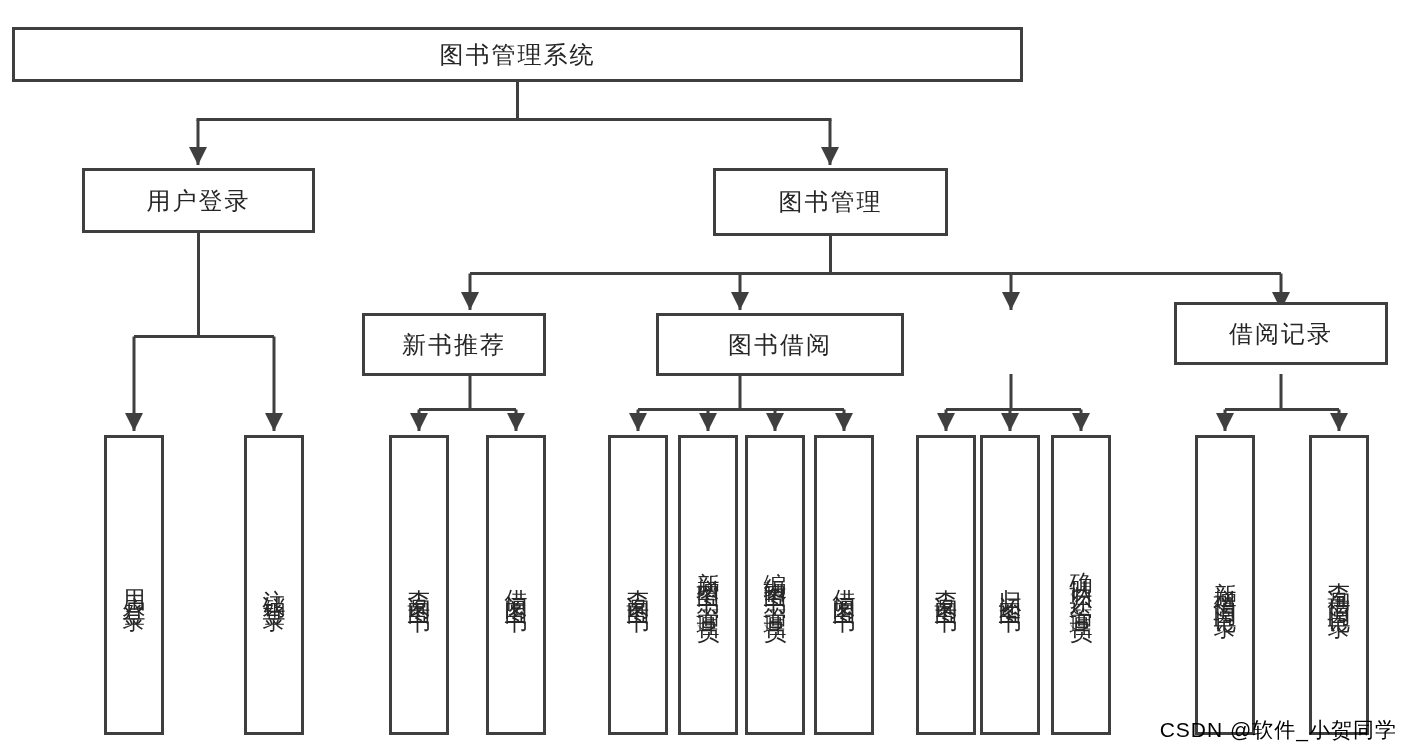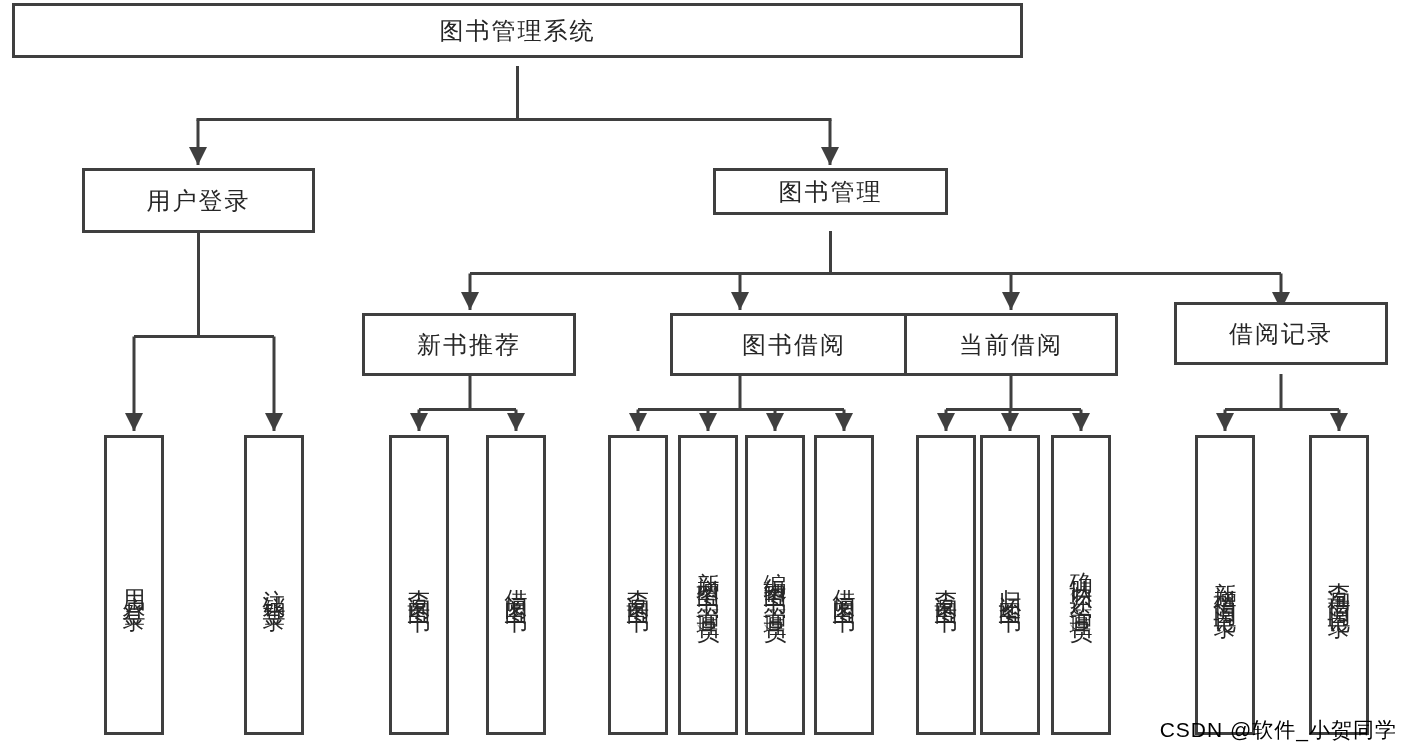--- a/index.html
+++ b/index.html
@@ -99,39 +99,36 @@
     <line x1="844" y1="409.5" x2="844" y2="431" stroke="#3f3f3f" stroke-width="3" marker-end="url(#ah)"></line>
 
     <line x1="946" y1="409.5" x2="946" y2="431" stroke="#3f3f3f" stroke-width="3" marker-end="url(#ah)"></line>
     <line x1="1010" y1="409.5" x2="1010" y2="431" stroke="#3f3f3f" stroke-width="3" marker-end="url(#ah)"></line>
     <line x1="1081" y1="409.5" x2="1081" y2="431" stroke="#3f3f3f" stroke-width="3" marker-end="url(#ah)"></line>
 
     <line x1="1225" y1="409.5" x2="1225" y2="431" stroke="#3f3f3f" stroke-width="3" marker-end="url(#ah)"></line>
     <line x1="1339" y1="409.5" x2="1339" y2="431" stroke="#3f3f3f" stroke-width="3" marker-end="url(#ah)"></line>
   </svg>
 
-  <div class="box h" style="left:12px;top:3px;width:1011px;height:55px">
+  <div class="box h" style="left:12px;top:27px;width:1011px;height:55px">
     <span>图书管理系统</span>
   </div>
 
   <div class="box h" style="left:82px;top:168px;width:233px;height:65px">
     <span>用户登录</span>
   </div>
-  <div class="box h" style="left:713px;top:168px;width:235px;height:47px">
+  <div class="box h" style="left:713px;top:168px;width:235px;height:68px">
     <span>图书管理</span>
   </div>
 
-  <div class="box h" style="left:362px;top:313px;width:214px;height:63px">
+  <div class="box h" style="left:362px;top:313px;width:184px;height:63px">
     <span>新书推荐</span>
   </div>
-  <div class="box h" style="left:670px;top:313px;width:248px;height:63px">
+  <div class="box h" style="left:656px;top:313px;width:248px;height:63px">
     <span>图书借阅</span>
-  </div>
-  <div class="box h" style="left:904px;top:313px;width:214px;height:63px">
-    <span>当前借阅</span>
   </div>
   <div class="box h" style="left:1174px;top:302px;width:214px;height:63px">
     <span>借阅记录</span>
   </div>
 
   <div class="box v" style="left:104px;top:435px;width:60px;height:300px">
     <span>用户登录</span>
   </div>
   <div class="box v" style="left:244px;top:435px;width:60px;height:300px">
     <span>注销登录</span>

